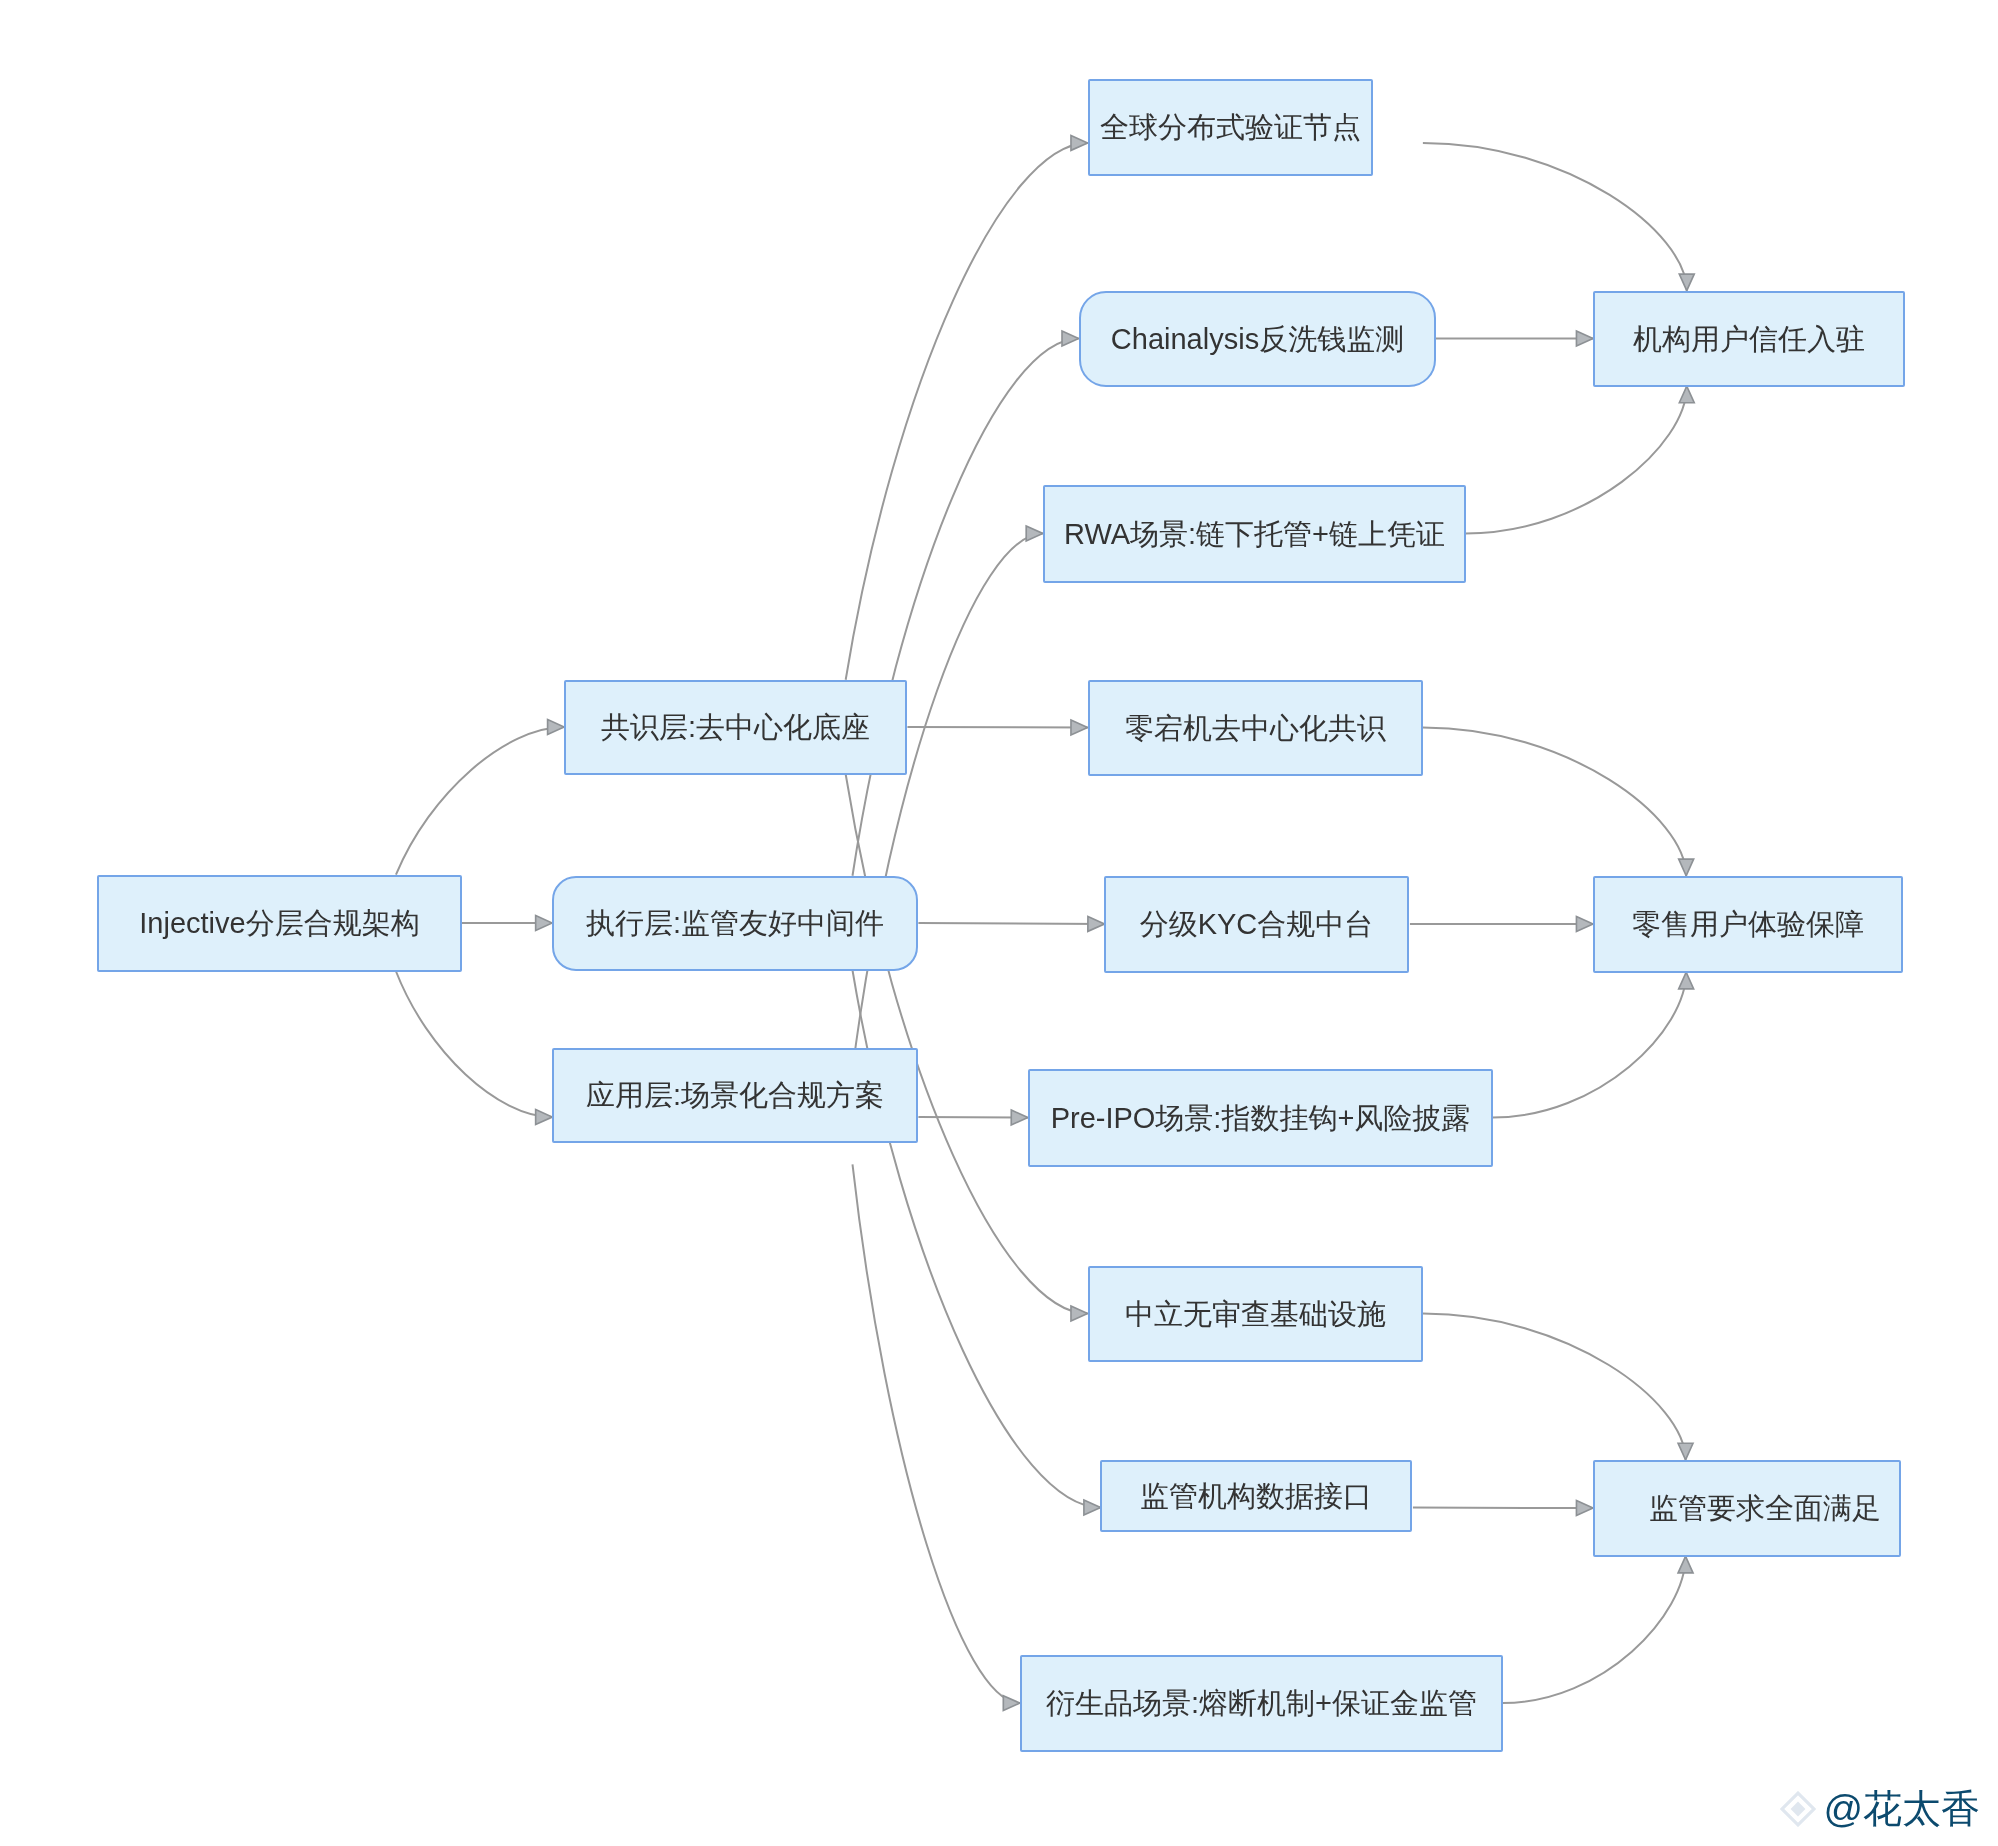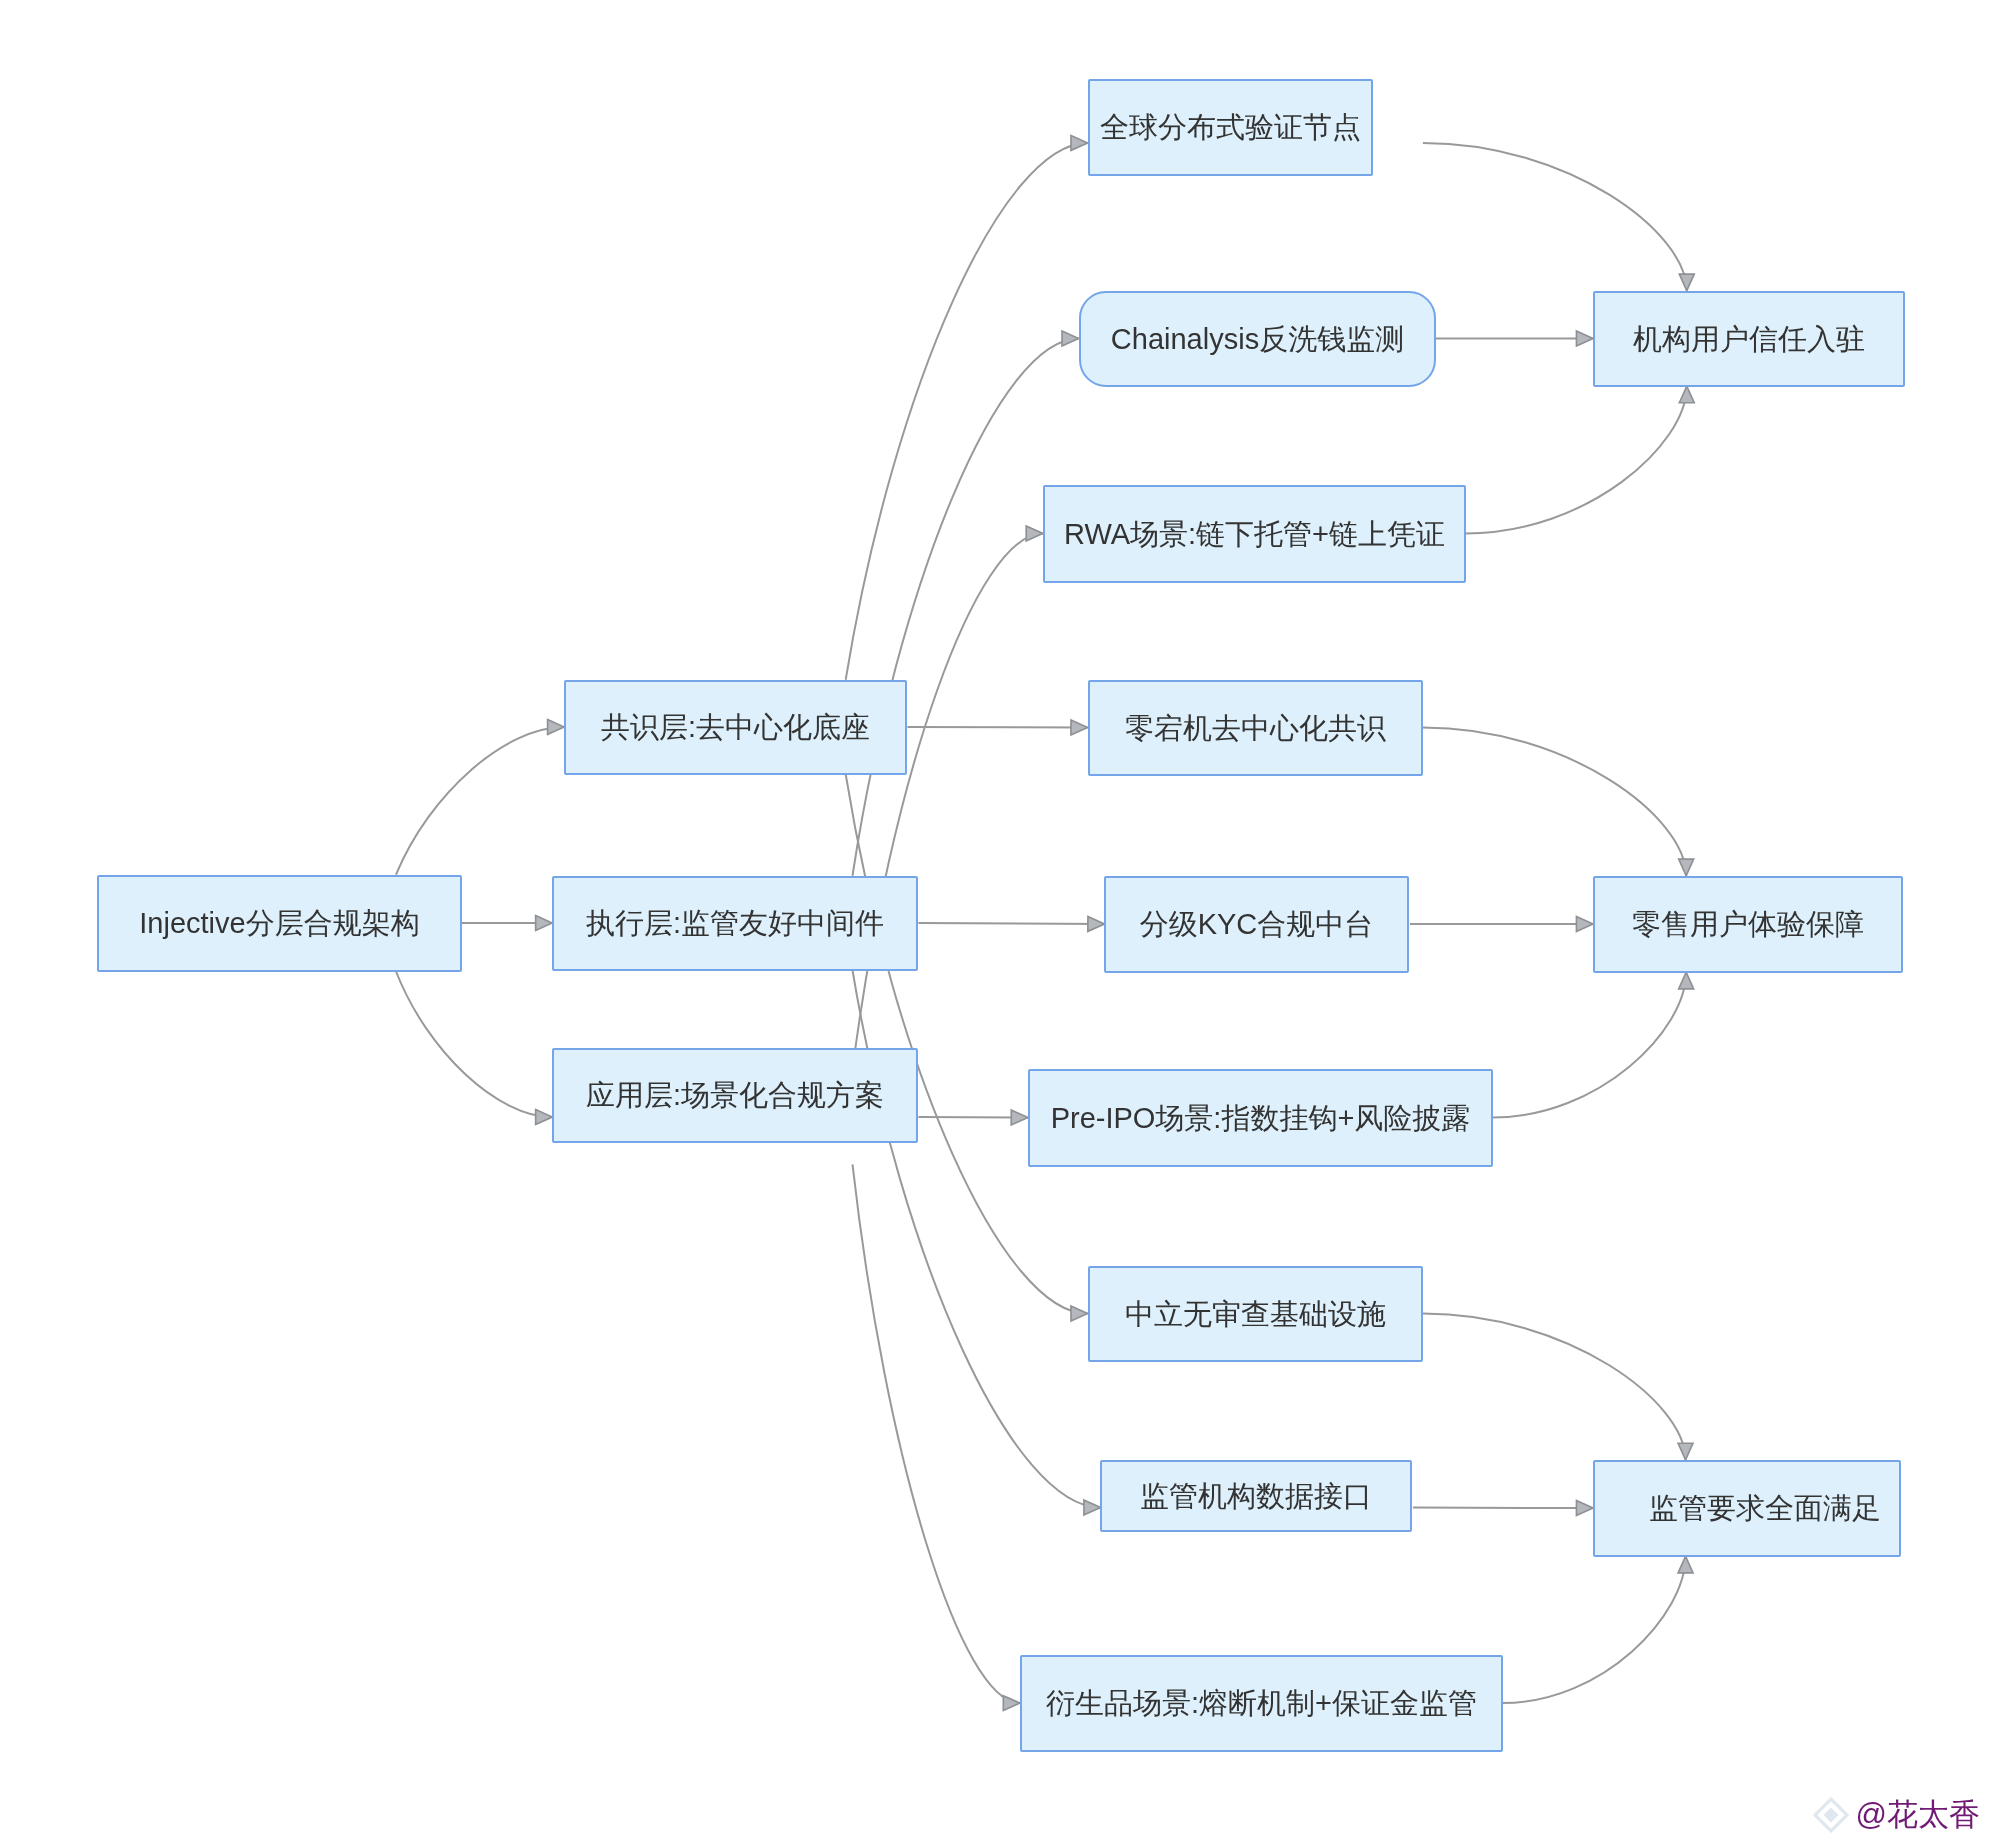--- a/index.html
+++ b/index.html
@@ -44,22 +44,22 @@
     line-height: 1.2;
     white-space: nowrap;
   }
   .watermark {
     position: absolute;
     right: 19px;
     bottom: 11px;
     display: flex;
     align-items: center;
     gap: 7px;
-    color: #701a75;
-    font-size: 31px;
+    color: #0c4a6e;
+    font-size: 39px;
     user-select: none;
     margin-top: 8px;
   }
   .wm-icon {
     display: inline-flex;
     width: 36px;
     height: 36px;
   }
 </style>
 </head>
@@ -97,21 +97,21 @@
       </g>
   </svg>
 
   <div id="nodes">
       <div class="node" style="left: 97px; top: 875px; width: 365px; height: 97px;">
         <span class="node-label">Injective分层合规架构</span>
       </div>
       <div class="node" style="left: 564px; top: 680px; width: 343px; height: 95px;">
         <span class="node-label">共识层:去中心化底座</span>
       </div>
-      <div class="node" style="left: 552px; top: 876px; width: 366px; height: 95px;">
+      <div class="node" style="left: 552px; top: 876px; width: 366px; height: 95px; border-radius: 24px;">
         <span class="node-label">执行层:监管友好中间件</span>
       </div>
       <div class="node" style="left: 552px; top: 1048px; width: 366px; height: 95px;">
         <span class="node-label">应用层:场景化合规方案</span>
       </div>
       <div class="node" style="left: 1088px; top: 79px; width: 285px; height: 97px;">
         <span class="node-label">全球分布式验证节点</span>
       </div>
       <div class="node" style="left: 1079px; top: 291px; width: 357px; height: 96px; border-radius: 27px;">
         <span class="node-label">Chainalysis反洗钱监测</span>

